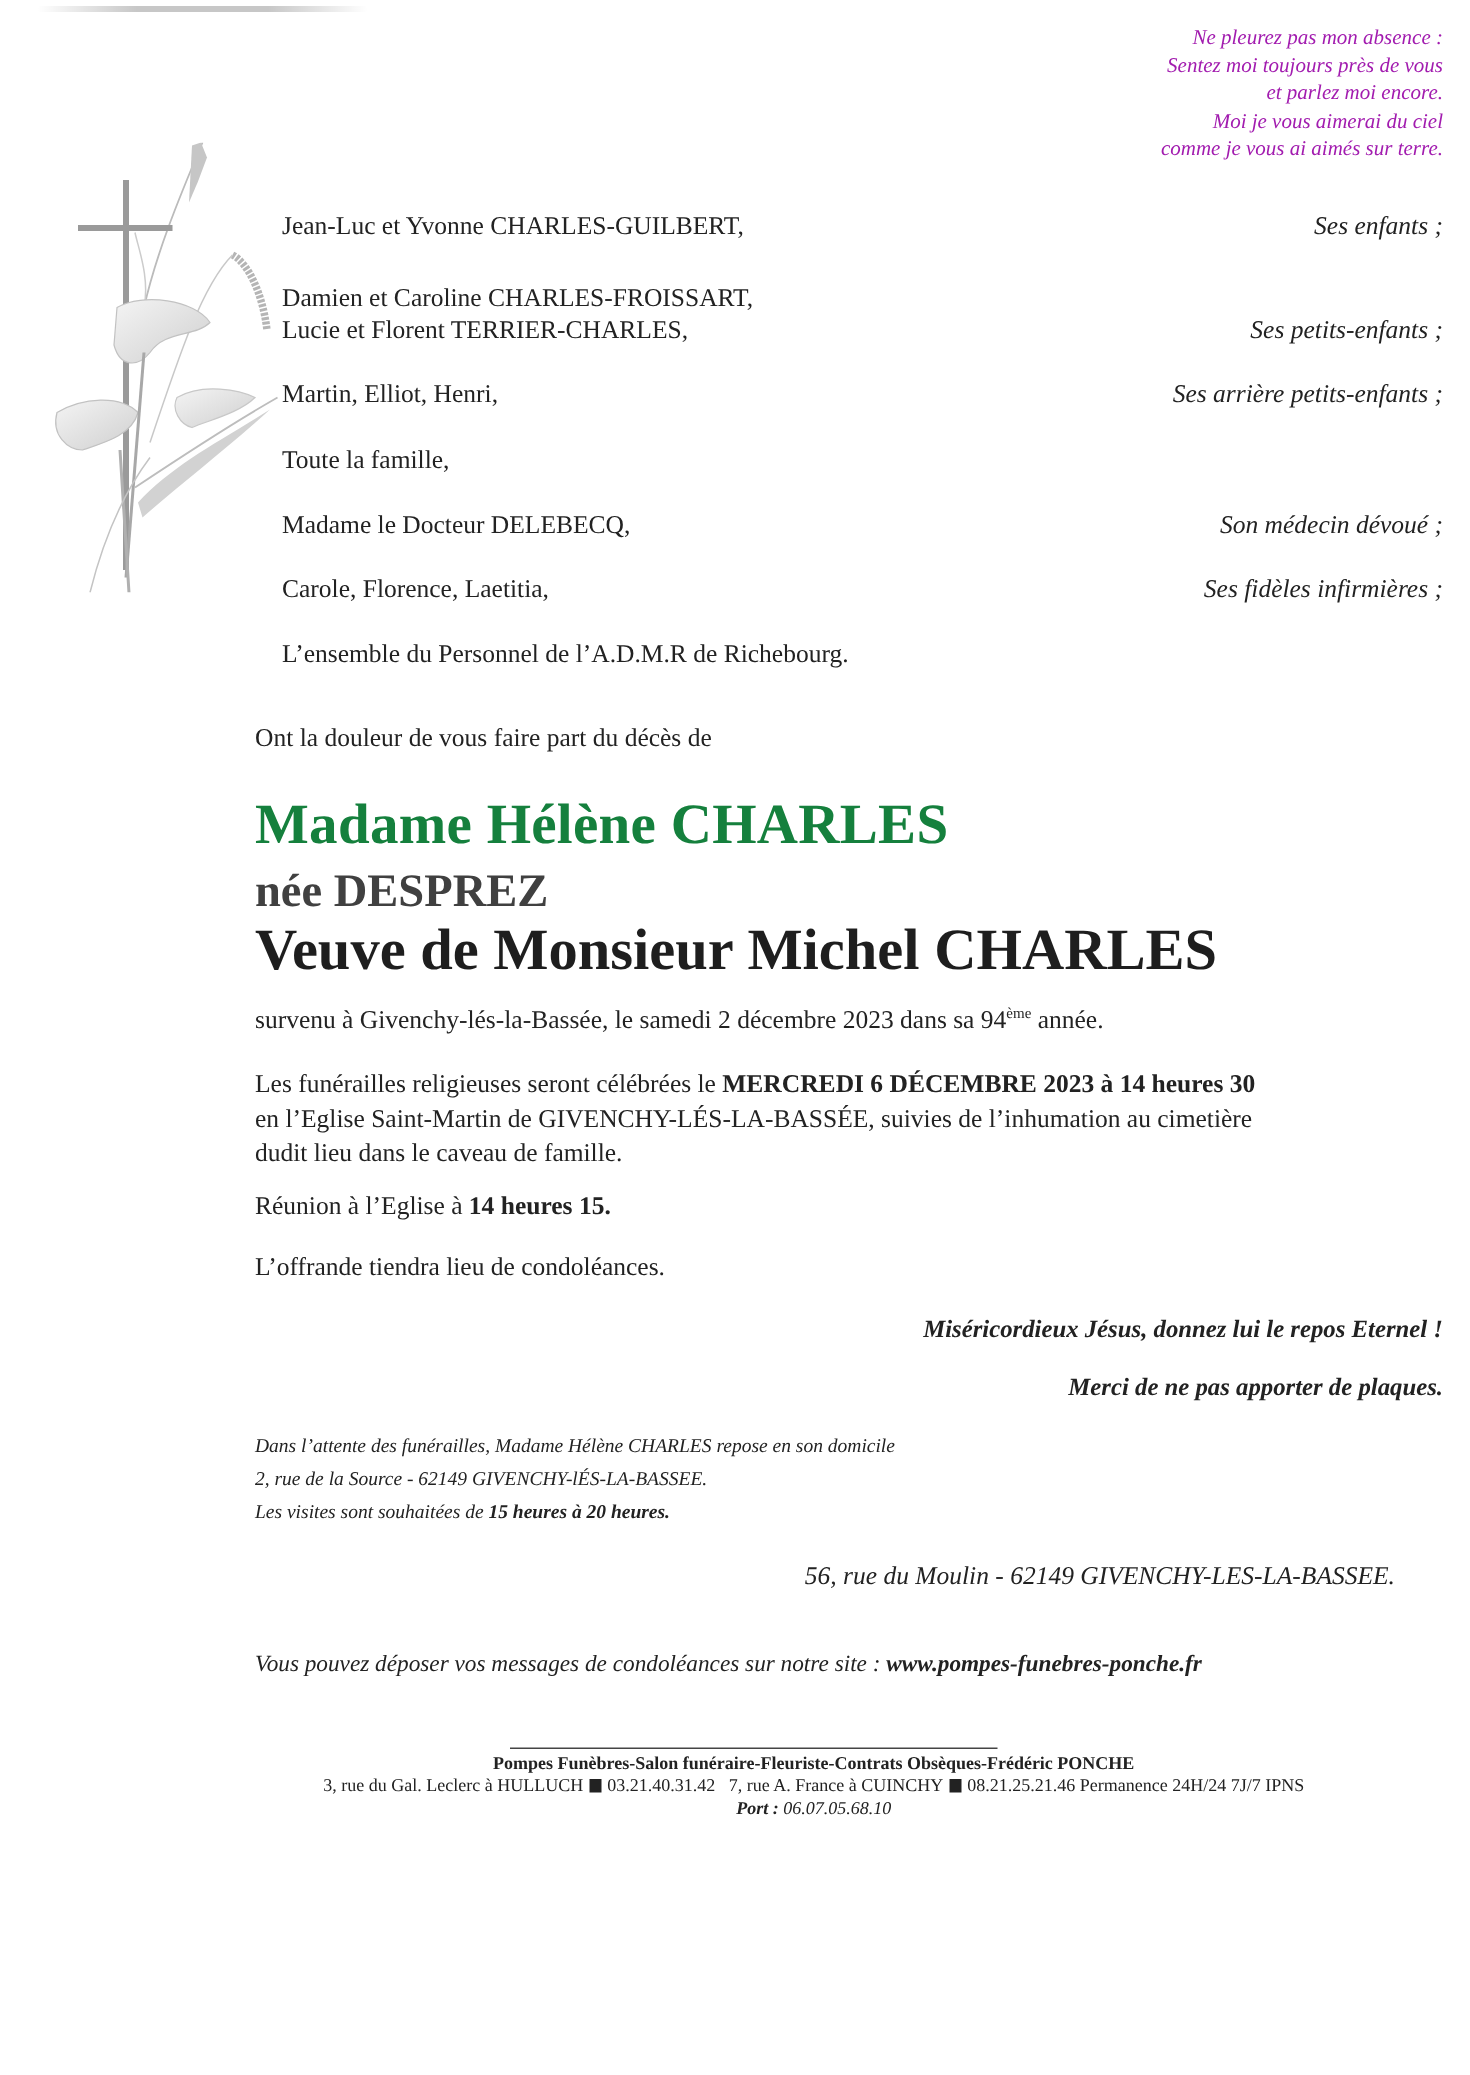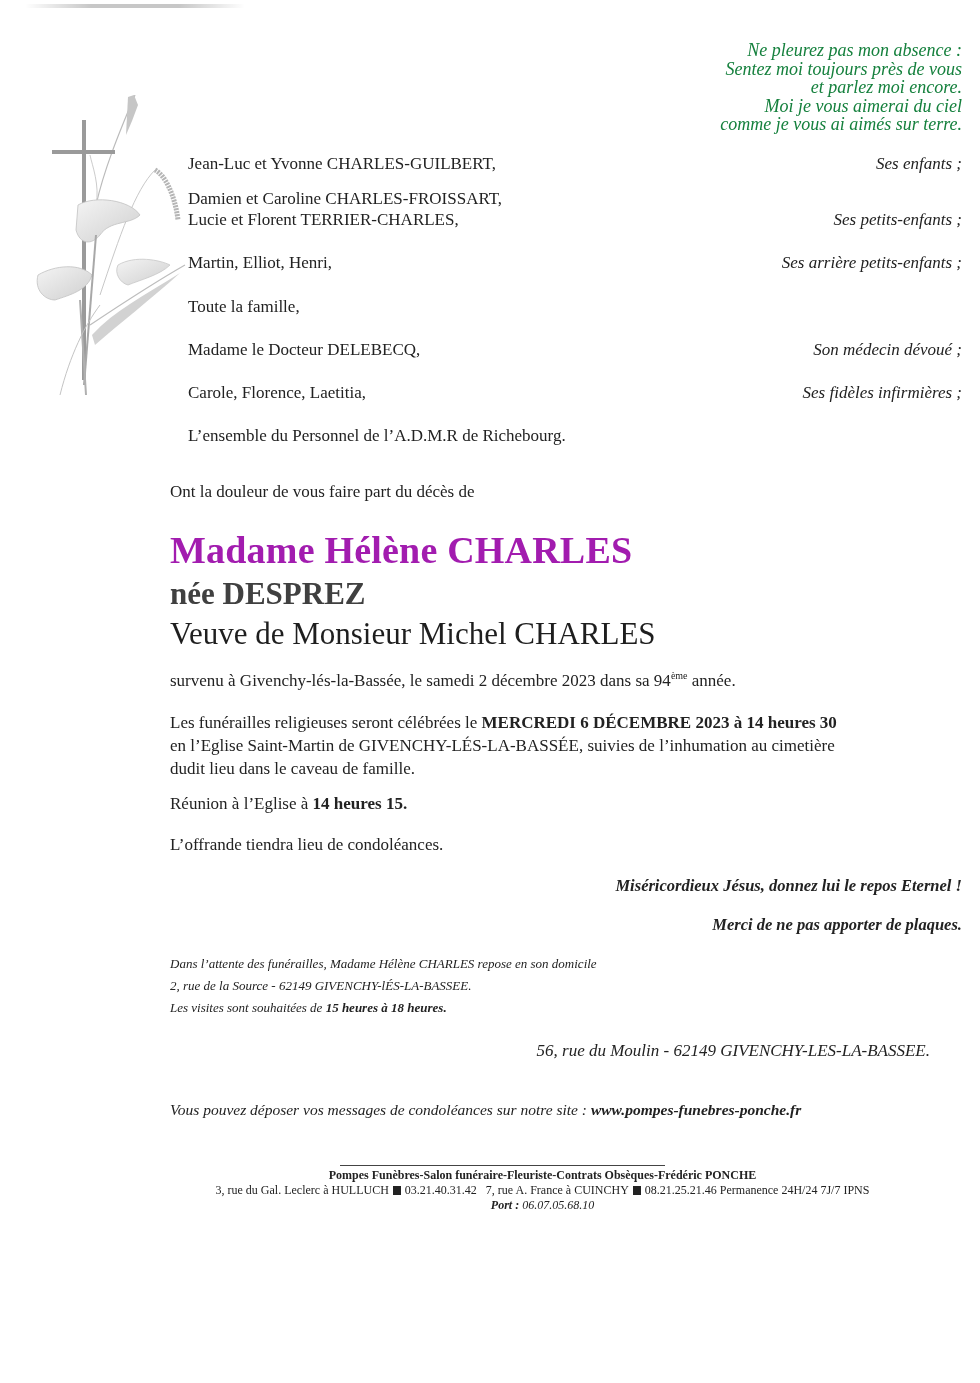--- a/index.html
+++ b/index.html
@@ -1,32 +1,32 @@
 <!DOCTYPE html>
 <html><head>
 <meta charset="utf-8">
 <style>
   html, body { margin:0; padding:0; background:#ffffff; }
   body { width:980px; height:1383px; position:relative; overflow:hidden;
          font-family:"Liberation Serif", "DejaVu Serif", serif; color:#222; }
   .abs { position:absolute; }
   .scan-mark { left:25px; top:4px; width:220px; height:4px;
                background:linear-gradient(to right, rgba(0,0,0,0), rgba(0,0,0,0.22) 30%, rgba(0,0,0,0.22) 70%, rgba(0,0,0,0)); border-radius:2px; }
-  .poem { right:18px; top:41px; width:260px; text-align:right; font-style:italic;
-          font-size:18px; line-height:18.5px; color:#15803d; }
+  .poem { right:18px; top:17px; width:260px; text-align:right; font-style:italic;
+          font-size:14px; line-height:18.5px; color:#a21caf; }
   .poem div { white-space:nowrap; }
   .deco { left:0; top:95px; width:190px; height:300px; }
   .row { position:absolute; left:188px; right:18px; font-size:17px; height:22px; line-height:22px; }
   .row .name { position:absolute; left:0; white-space:nowrap; }
   .row .role { position:absolute; right:0; font-style:italic; white-space:nowrap; }
   .center { position:absolute; left:170px; right:10px; text-align:left; }
   .intro { top:482px; font-size:17px; }
-  .title-main { top:528px; font-size:38px; font-weight:bold; line-height:44px; color:#a21caf; letter-spacing:0.2px; }
+  .title-main { top:528px; font-size:38px; font-weight:bold; line-height:44px; color:#15803d; letter-spacing:0.2px; }
   .title-sub { top:575px; font-size:31px; font-weight:bold; line-height:38px; color:#404040; }
-  .title-sub2 { top:615px; font-size:31px; font-weight:normal; line-height:38px; color:#1e1e1e; }
+  .title-sub2 { top:615px; font-size:39px; font-weight:bold; line-height:38px; color:#1e1e1e; }
   .died { top:670px; font-size:17px; }
   .died sup { font-size:10px; }
   .funeral { top:711px; font-size:17px; line-height:23px; }
   .reunion { top:794px; font-size:17px; }
   .offrande { top:835px; font-size:17px; }
   .right-bi { position:absolute; right:18px; font-style:italic; font-weight:bold; font-size:16.5px; white-space:nowrap; }
   .rest { top:953px; font-style:italic; font-size:13px; line-height:22px; }
   .sign { position:absolute; right:50px; text-align:center; font-style:italic; font-size:17px; line-height:22px; top:1040px; }
   .condol { top:1101px; font-style:italic; font-size:15.5px; }
   .footer-rule { left:340px; top:1165px; width:325px; height:1px; background:#444; }
@@ -68,21 +68,21 @@
   <path d="M38 180 C55 170 80 168 92 180 C88 195 70 200 55 205 C45 205 34 195 38 180 Z" fill="url(#lf)" stroke="#c2c2c2" stroke-width="0.8"></path>
   <path d="M118 170 C135 160 160 165 170 170 C160 180 140 185 128 190 C120 188 114 178 118 170 Z" fill="url(#lf)" stroke="#c8c8c8" stroke-width="0.8"></path>
 
   <path d="M96 140 C92 190 88 240 84 290" stroke="#a8a8a8" stroke-width="2" fill="none"></path>
   <path d="M80 205 C82 240 84 270 86 300" stroke="#b0b0b0" stroke-width="2" fill="none"></path>
   <path d="M90 230 C120 210 150 190 185 170" stroke="#bdbdbd" stroke-width="1.2" fill="none"></path>
   <path d="M92 240 C115 215 145 200 180 178 C150 205 120 228 95 250 Z" fill="#d2d2d2"></path>
   <path d="M60 300 C70 260 85 230 100 210" stroke="#c4c4c4" stroke-width="1" fill="none"></path>
 </svg>
 
-<div class="row" style="top:153px">
+<div class="row" style="top:140px">
   <span class="name">Jean-Luc et Yvonne CHARLES-GUILBERT,</span>
   <span class="role">Ses enfants ;</span>
 </div>
 <div class="row" style="top:188px">
   <span class="name">Damien et Caroline CHARLES-FROISSART,</span>
 </div>
 <div class="row" style="top:209px">
   <span class="name">Lucie et Florent TERRIER-CHARLES,</span>
   <span class="role">Ses petits-enfants ;</span>
 </div>
@@ -117,21 +117,21 @@
   <div>dudit lieu dans le caveau de famille.</div>
 </div>
 <div class="center reunion"><span>Réunion à l’Eglise à </span><b>14 heures 15.</b></div>
 <div class="center offrande">L’offrande tiendra lieu de condoléances.</div>
 <div class="right-bi" style="top:876px">Miséricordieux Jésus, donnez lui le repos Eternel !</div>
 <div class="right-bi" style="top:915px">Merci de ne pas apporter de plaques.</div>
 
 <div class="center rest">
   <div>Dans l’attente des funérailles, Madame Hélène CHARLES repose en son domicile</div>
   <div>2, rue de la Source - 62149 GIVENCHY-lÉS-LA-BASSEE.</div>
-  <div><span>Les visites sont souhaitées de </span><b>15 heures à 18 heures.</b></div>
+  <div><span>Les visites sont souhaitées de </span><b>15 heures à 20 heures.</b></div>
 </div>
 
 <div class="sign">
   <div>56, rue du Moulin - 62149 GIVENCHY-LES-LA-BASSEE.</div>
 </div>
 
 <div class="center condol"><span>Vous pouvez déposer vos messages de condoléances sur notre site : </span><b>www.pompes-funebres-ponche.fr</b></div>
 
 <div class="abs footer-rule"></div>
 <div class="abs footer">

